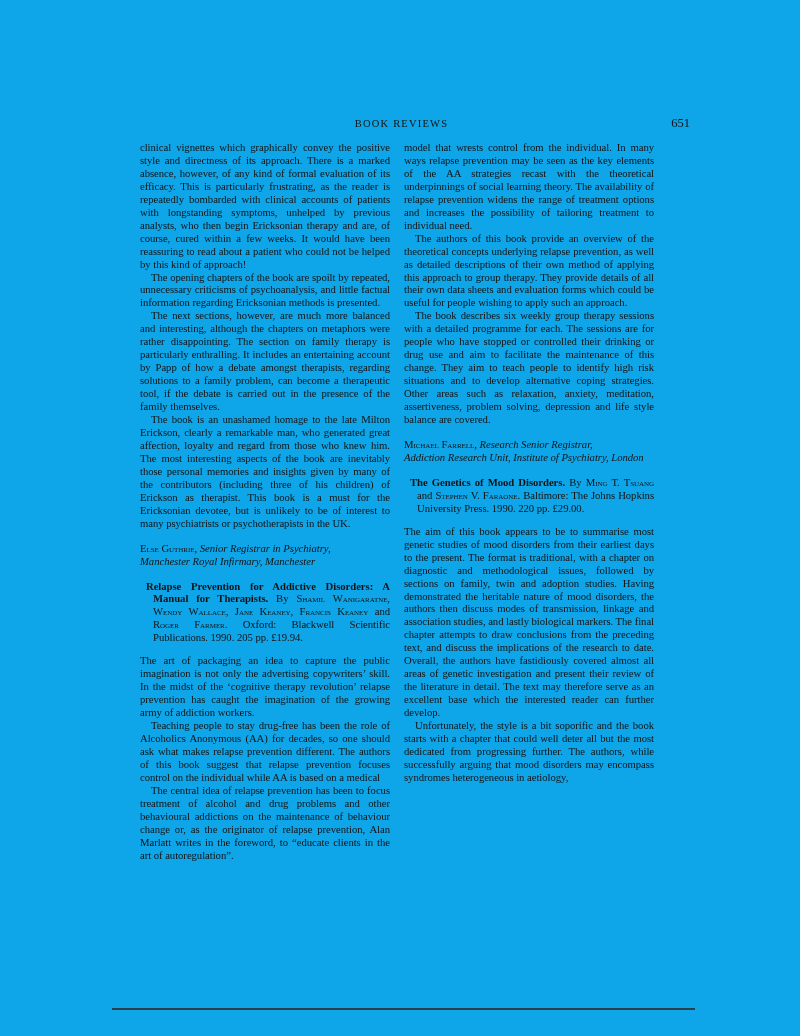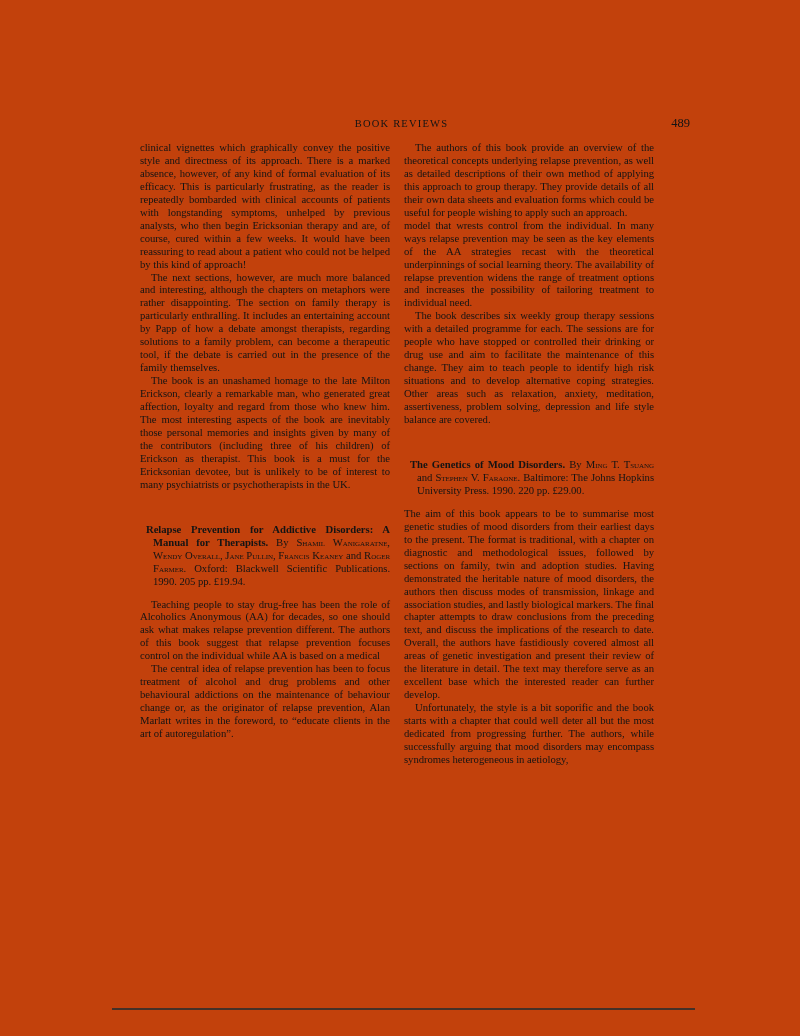--- a/index.html
+++ b/index.html
@@ -6,21 +6,21 @@
   html, body { width: 800px; height: 1036px; overflow: hidden; }
   body {
     background: #ffffff;
     font-family: "Liberation Serif", serif;
     color: #141414;
     position: relative;
   }
   .page {
     position: absolute;
     inset: 0;
-    background: #c2410c;
+    background: #0ea5e9;
   }
   .content {
     position: absolute;
     left: 140px;
     top: 118px;
     width: 523px;
   }
   .page-header {
     position: relative;
     height: 20px;
@@ -55,21 +55,21 @@
   p.indent { text-indent: 11px; }
   .signature {
     margin-top: 12px;
     text-align: left;
   }
   .signature .line { display: block; }
   .sc { font-variant: small-caps; }
   .ital { font-style: italic; }
   .bold { font-weight: bold; }
   .review-heading {
-    margin-top: 32px;
+    margin-top: 12px;
     margin-bottom: 10px;
     padding-left: 13px;
     text-indent: -7px;
     text-align: justify;
   }
   .scan-line {
     position: absolute;
     left: 112px;
     top: 1008px;
     width: 583px;
@@ -79,44 +79,54 @@
   }
 </style>
 </head>
 <body>
 
 <div class="page">
   <div class="content">
 
     <div class="page-header">
       <span class="running-title">BOOK REVIEWS</span>
-      <span class="page-number">489</span>
+      <span class="page-number">651</span>
     </div>
 
     <div class="columns">
 
       <div class="col">
         <p class="body-p">clinical vignettes which graphically convey the positive style and directness of its approach. There is a marked absence, however, of any kind of formal evaluation of its efficacy. This is particularly frustrating, as the reader is repeatedly bombarded with clinical accounts of patients with longstanding symptoms, unhelped by previous analysts, who then begin Ericksonian therapy and are, of course, cured within a few weeks. It would have been reassuring to read about a patient who could not be helped by this kind of approach!</p>
+        <p class="body-p indent">The opening chapters of the book are spoilt by repeated, unnecessary criticisms of psychoanalysis, and little factual information regarding Ericksonian methods is presented.</p>
         <p class="body-p indent">The next sections, however, are much more balanced and interesting, although the chapters on metaphors were rather disappointing. The section on family therapy is particularly enthralling. It includes an entertaining account by Papp of how a debate amongst therapists, regarding solutions to a family problem, can become a therapeutic tool, if the debate is carried out in the presence of the family themselves.</p>
         <p class="body-p indent">The book is an unashamed homage to the late Milton Erickson, clearly a remarkable man, who generated great affection, loyalty and regard from those who knew him. The most interesting aspects of the book are inevitably those personal memories and insights given by many of the contributors (including three of his children) of Erickson as therapist. This book is a must for the Ericksonian devotee, but is unlikely to be of interest to many psychiatrists or psychotherapists in the UK.</p>
 
+        <p class="signature">
+          <span class="line"><span class="sc">Else Guthrie</span><span class="ital">, Senior Registrar in Psychiatry,</span></span>
+          <span class="line ital">Manchester Royal Infirmary, Manchester</span>
+        </p>
 
         <p class="review-heading">
-          <span class="bold">Relapse Prevention for Addictive Disorders: A Manual for Therapists.</span><span> By </span><span class="sc">Shamil Wanigaratne, Wendy Overall, Jane Pullin, Francis Keaney</span><span> and </span><span class="sc">Roger Farmer</span><span>. Oxford: Blackwell Scientific Publications. 1990. 205 pp. £19.94.</span>
+          <span class="bold">Relapse Prevention for Addictive Disorders: A Manual for Therapists.</span><span> By </span><span class="sc">Shamil Wanigaratne, Wendy Wallace, Jane Keaney, Francis Keaney</span><span> and </span><span class="sc">Roger Farmer</span><span>. Oxford: Blackwell Scientific Publications. 1990. 205 pp. £19.94.</span>
         </p>
 
+        <p class="body-p">The art of packaging an idea to capture the public imagination is not only the advertising copywriters’ skill. In the midst of the ‘cognitive therapy revolution’ relapse prevention has caught the imagination of the growing army of addiction workers.</p>
         <p class="body-p indent">Teaching people to stay drug-free has been the role of Alcoholics Anonymous (AA) for decades, so one should ask what makes relapse prevention different. The authors of this book suggest that relapse prevention focuses control on the individual while AA is based on a medical</p>
         <p class="body-p indent">The central idea of relapse prevention has been to focus treatment of alcohol and drug problems and other behavioural addictions on the maintenance of behaviour change or, as the originator of relapse prevention, Alan Marlatt writes in the foreword, to “educate clients in the art of autoregulation”.</p>
       </div>
 
       <div class="col">
+        <p class="body-p">model that wrests control from the individual. In many ways relapse prevention may be seen as the key elements of the AA strategies recast with the theoretical underpinnings of social learning theory. The availability of relapse prevention widens the range of treatment options and increases the possibility of tailoring treatment to individual need.</p>
         <p class="body-p indent">The authors of this book provide an overview of the theoretical concepts underlying relapse prevention, as well as detailed descriptions of their own method of applying this approach to group therapy. They provide details of all their own data sheets and evaluation forms which could be useful for people wishing to apply such an approach.</p>
-        <p class="body-p">model that wrests control from the individual. In many ways relapse prevention may be seen as the key elements of the AA strategies recast with the theoretical underpinnings of social learning theory. The availability of relapse prevention widens the range of treatment options and increases the possibility of tailoring treatment to individual need.</p>
         <p class="body-p indent">The book describes six weekly group therapy sessions with a detailed programme for each. The sessions are for people who have stopped or controlled their drinking or drug use and aim to facilitate the maintenance of this change. They aim to teach people to identify high risk situations and to develop alternative coping strategies. Other areas such as relaxation, anxiety, meditation, assertiveness, problem solving, depression and life style balance are covered.</p>
 
+        <p class="signature">
+          <span class="line"><span class="sc">Michael Farrell</span><span class="ital">, Research Senior Registrar,</span></span>
+          <span class="line ital">Addiction Research Unit, Institute of Psychiatry, London</span>
+        </p>
 
         <p class="review-heading">
           <span class="bold">The Genetics of Mood Disorders.</span><span> By </span><span class="sc">Ming T. Tsuang</span><span> and </span><span class="sc">Stephen V. Faraone</span><span>. Baltimore: The Johns Hopkins University Press. 1990. 220 pp. £29.00.</span>
         </p>
 
         <p class="body-p">The aim of this book appears to be to summarise most genetic studies of mood disorders from their earliest days to the present. The format is traditional, with a chapter on diagnostic and methodological issues, followed by sections on family, twin and adoption studies. Having demonstrated the heritable nature of mood disorders, the authors then discuss modes of transmission, linkage and association studies, and lastly biological markers. The final chapter attempts to draw conclusions from the preceding text, and discuss the implications of the research to date. Overall, the authors have fastidiously covered almost all areas of genetic investigation and present their review of the literature in detail. The text may therefore serve as an excellent base which the interested reader can further develop.</p>
         <p class="body-p indent">Unfortunately, the style is a bit soporific and the book starts with a chapter that could well deter all but the most dedicated from progressing further. The authors, while successfully arguing that mood disorders may encompass syndromes heterogeneous in aetiology,</p>
       </div>
 
     </div>

